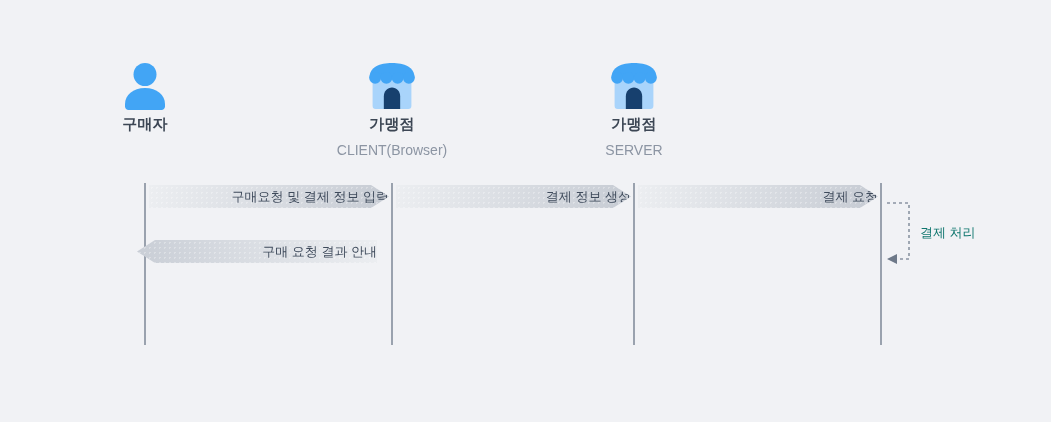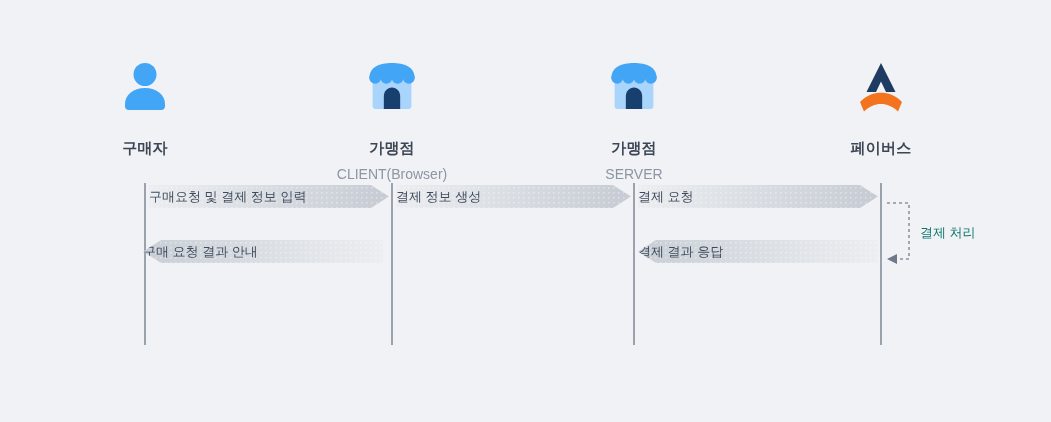--- a/index.html
+++ b/index.html
@@ -15,21 +15,21 @@
     position: absolute;
     top: 62px;
     width: 160px;
     display: flex;
     flex-direction: column;
     align-items: center;
     text-align: center;
   }
   .icon-wrap { height: 50px; display:flex; align-items:flex-start; justify-content:center; }
   .lane-title {
-    margin-top: 27px;
+    margin-top: 3px;
     font-size: 15px;
     font-weight: bold;
     color: #3C4654;
     letter-spacing: 0.2px;
     line-height: 18px;
   }
   .lane-subtitle {
     margin-top: 9px;
     font-size: 14px;
     color: #8C95A3;
@@ -40,21 +40,21 @@
     top: 183px;
     width: 2px;
     height: 162px;
     background: #9AA2AE;
   }
   .arrow {
     position: absolute;
     height: 23px;
     display: flex;
     align-items: center;
-    justify-content: flex-start;
+    justify-content: flex-end;
     font-size: 13px;
     color: #3E4A5B;
     background-image: radial-gradient(rgba(255,255,255,0.35) 1px, transparent 1px);
     background-size: 5px 5px;
   }
   .arrow.dir-right {
     clip-path: polygon(0 0, calc(100% - 18px) 0, 100% 50%, calc(100% - 18px) 100%, 0 100%);
     background: radial-gradient(rgba(255,255,255,0.30) 1px, transparent 1px), linear-gradient(97deg, #ECEEF1 0%, #C6CBD3 100%);
     background-size: 5px 5px, 100% 100%;
   }
@@ -118,51 +118,38 @@
           <circle cx="31.5" cy="15.5" r="5.8"></circle>
           <circle cx="42.5" cy="15.5" r="5.8"></circle>
         </g>
         <path d="M18,46 V33.5 C18,28.8 21.6,25 26,25 C30.4,25 34,28.8 34,33.5 V46 Z" fill="#17406E"></path>
       </svg>
     </span>
     <div class="lane-title">가맹점</div>
     <div class="lane-subtitle">SERVER</div>
   </div>
 
-  <div class="lane-header" style="left:801px">
-    <span class="icon-wrap">
-      <svg viewBox="0 0 46 50" width="46" height="50" aria-hidden="true">
-        <path d="M23,1 L37.5,30 L28,30 L23,19.5 L18,30 L8.5,30 Z" fill="#1F3B61"></path>
-        <path d="M2,40 C9,33 16,30.8 23,30.8 C30,30.8 37,33 44,40 L40,49.5 C35,44.5 29,42 23,42 C17,42 11,44.5 6,49.5 Z" fill="#F4731F"></path>
-      </svg>
-    </span>
-    <div class="lane-title">페이버스</div>
-    <div class="lane-subtitle"></div>
-  </div>
 
   <div class="lifeline" style="left:144px"></div>
   <div class="lifeline" style="left:391px"></div>
   <div class="lifeline" style="left:633px"></div>
   <div class="lifeline" style="left:880px"></div>
 
   <div class="arrow dir-right" style="left:149px; top:185px; width:240px">
     <span>구매요청 및 결제 정보 입력</span>
   </div>
   <div class="arrow dir-right" style="left:638px; top:185px; width:240px">
     <span>결제 요청</span>
   </div>
   <div class="arrow dir-right" style="left:396px; top:185px; width:235px">
     <span>결제 정보 생성</span>
   </div>
 
-  <div class="arrow dir-left" style="left:143px; top:240px; width:240px">
+  <div class="arrow dir-left" style="left:137px; top:240px; width:240px">
     <span>구매 요청 결과 안내</span>
-  </div>
-  <div class="arrow dir-left" style="left:638px; top:240px; width:240px">
-    <span>결제 결과 응답</span>
   </div>
 
   <svg class="self-loop-svg" width="32" height="74" viewBox="0 0 32 74" aria-hidden="true">
     <path d="M3,8 H25 V64 H14" fill="none" stroke="#8A94A2" stroke-width="1.6" stroke-dasharray="3,3"></path>
     <polygon points="3,64 13,59 13,69" fill="#6E7989"></polygon>
   </svg>
   <div class="self-loop-label">결제 처리</div>
 
 </div>
 

